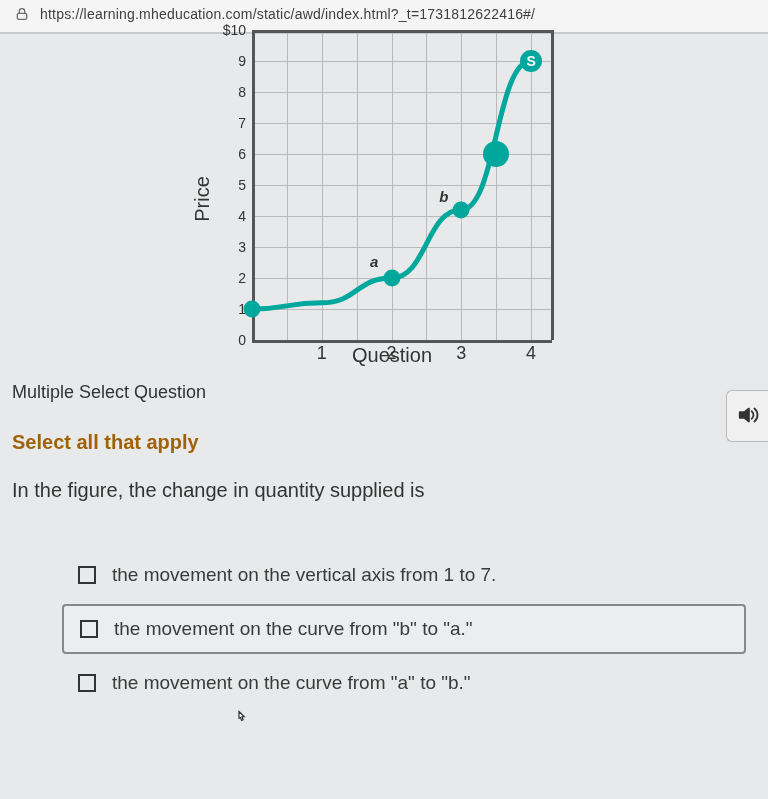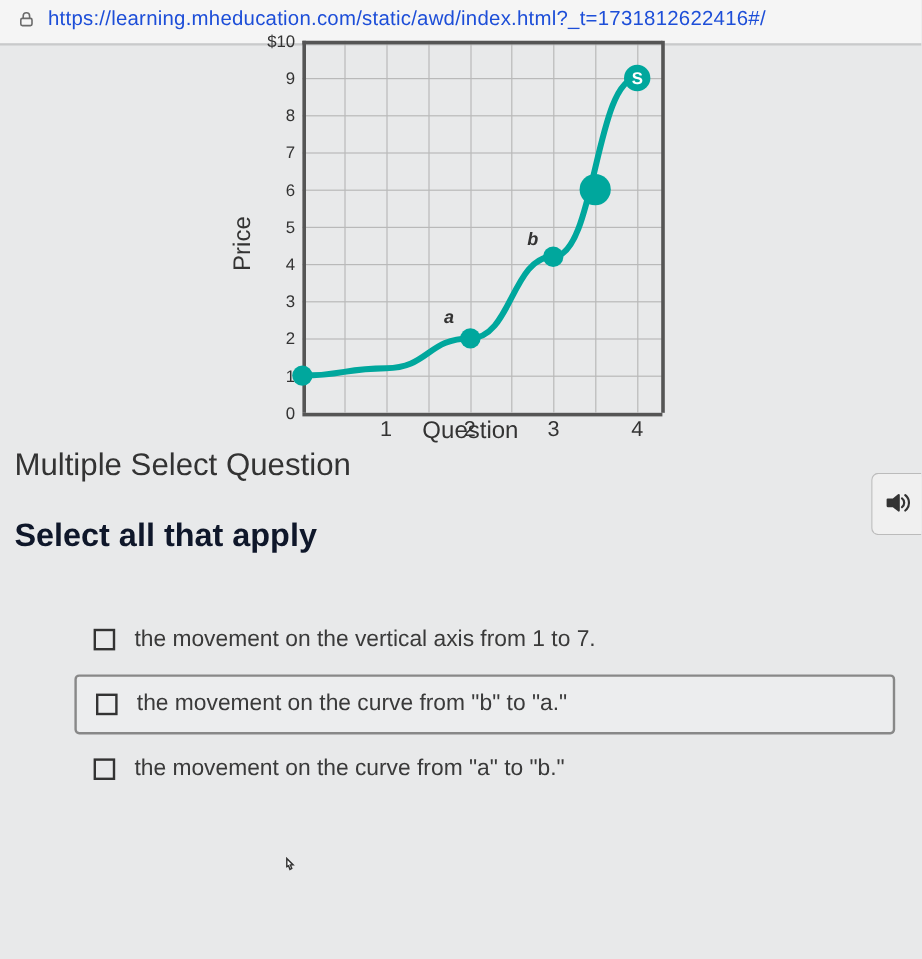--- a/index.html
+++ b/index.html
@@ -17,21 +17,21 @@
       gap: 10px;
       padding: 6px 14px 10px 14px;
       border-bottom: 2px solid #c9cacb;
       background: #f5f5f5;
     }
     .lock-icon {
       width: 16px; height: 16px;
       display: inline-flex; align-items: center; justify-content: center;
       color: #6b6b6b;
     }
-    .url-text { font-size: 17px; color: #1d4ed8; letter-spacing: .2px; }
+    .url-text { font-size: 14px; color: #404040; letter-spacing: .2px; }
     .content { position: relative; padding: 0 12px 20px 12px; }
     .chart-wrap {
       width: 360px;
       margin-left: 200px;
       margin-top: -4px;
       position: relative;
     }
     .ylabel {
       position: absolute;
       left: -32px;
@@ -97,29 +97,29 @@
       width: 22px; height: 22px;
       border-radius: 50%;
       background: #00a79d;
       color: #fff;
       font-weight: bold;
       font-size: 14px;
       display: flex; align-items: center; justify-content: center;
       transform: translate(-50%, -50%);
     }
     .q-head {
-      font-size: 26px;
+      font-size: 18px;
       font-weight: normal;
       color: #333;
-      margin-top: 1px;
+      margin-top: 15px;
     }
     .sub-head {
-      font-size: 27px;
+      font-size: 20px;
       font-weight: bold;
-      color: #0f172a;
+      color: #a16207;
       margin-top: 28px;
     }
     .prompt {
       font-size: 20px;
       color: #333;
       margin-top: 22px;
       line-height: 1.4;
     }
     .options { margin-top: 48px; padding-left: 50px; padding-right: 10px; }
     .option {
@@ -228,20 +228,21 @@
         <div class="dot-tag" style="left: 191.86px; top: 165.85px;">b</div>
         <div class="dot big" style="left: 244.186px; top: 124px;"></div>
         <div class="dot" style="left: 0px; top: 279px;"></div>
         <div class="s-label" style="left: 279.07px; top: 31px;">S</div>
       </div>
     <div class="xlabel">Question</div>
   </div>
 
   <h2 class="q-head">Multiple Select Question</h2>
   <div class="sub-head">Select all that apply</div>
+  <div class="prompt">In the figure, the change in quantity supplied is</div>
 
   <button class="audio-btn">
     <span>
       <svg viewBox="0 0 24 24" width="22" height="22" fill="none" stroke="#333" stroke-width="2" stroke-linecap="round" stroke-linejoin="round">
           <polygon points="3 9 3 15 8 15 13 19 13 5 8 9 3 9" fill="#333"></polygon>
           <path d="M16 8a5 5 0 0 1 0 8"></path>
           <path d="M19 5a9 9 0 0 1 0 14"></path>
         </svg>
     </span>
   </button>

